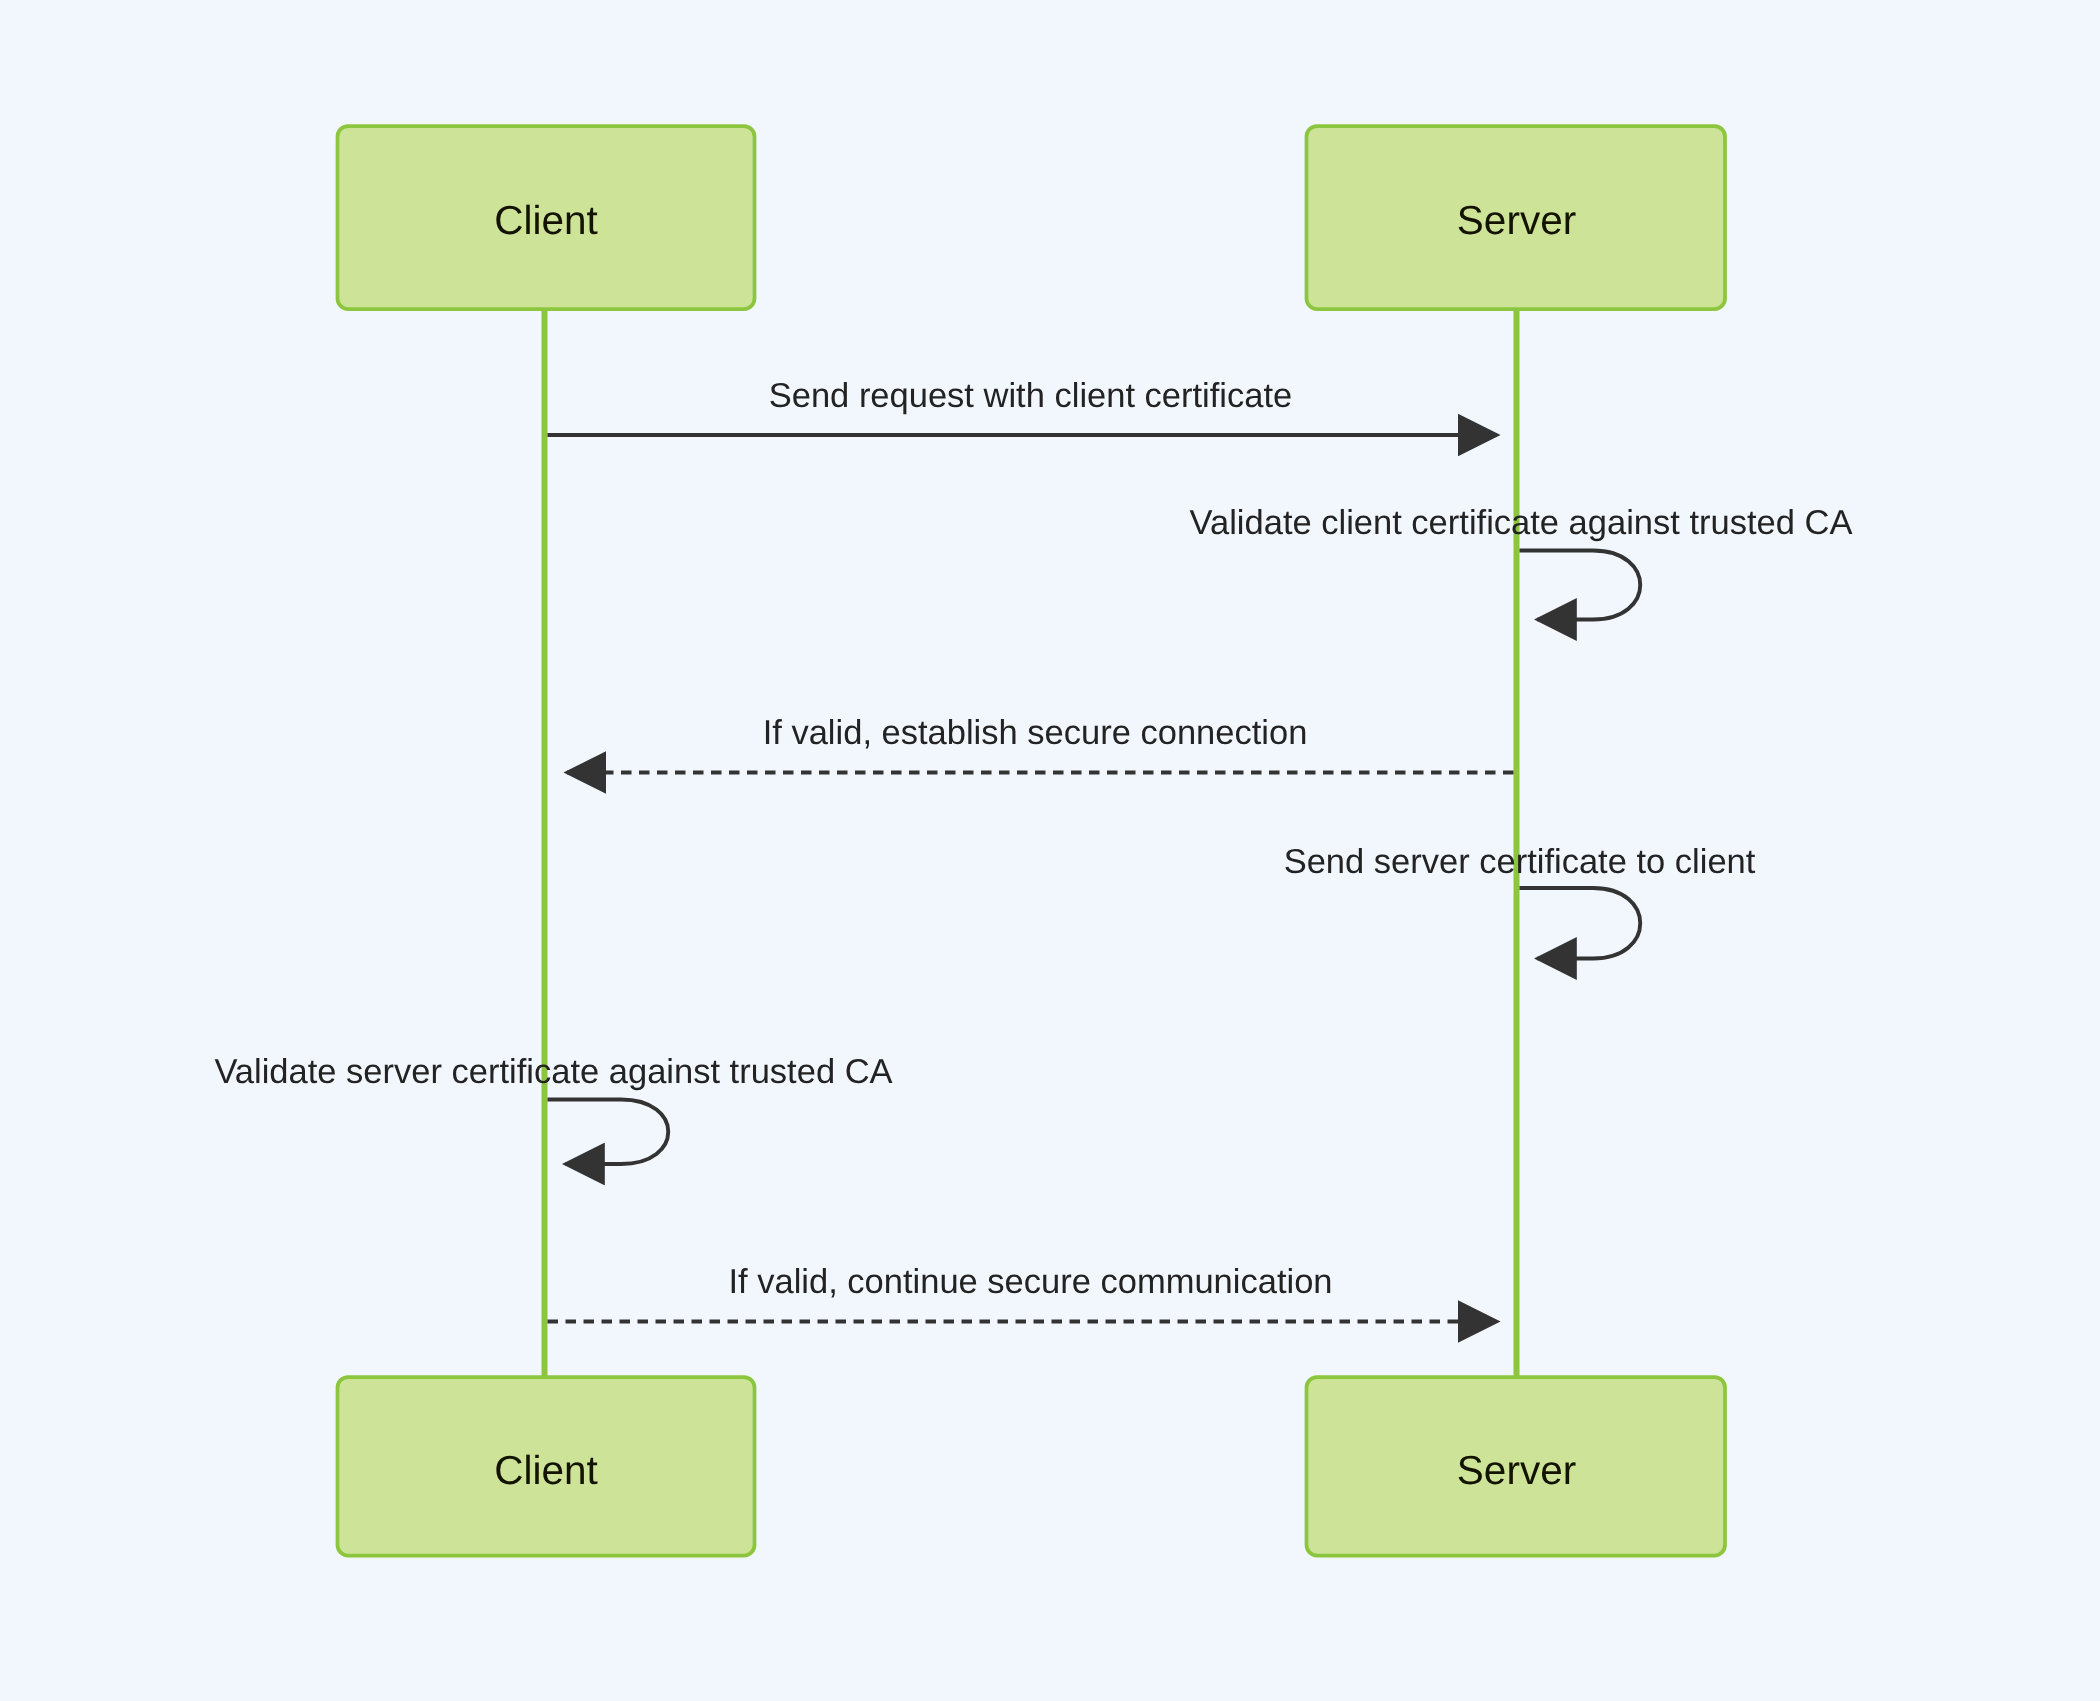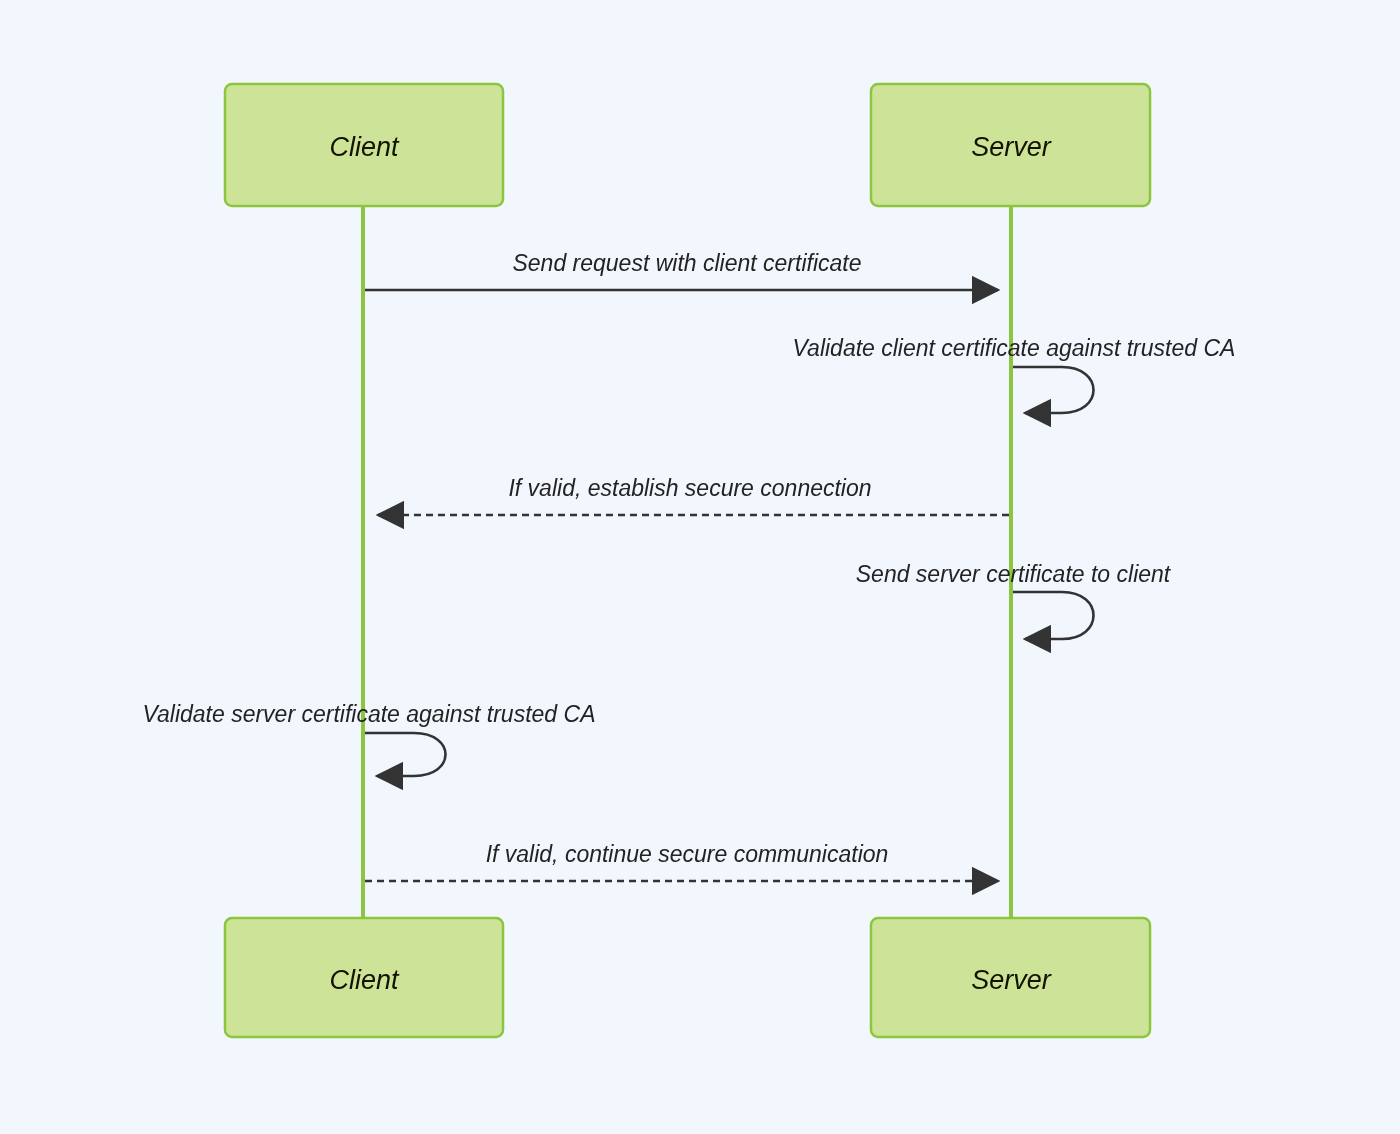--- a/index.html
+++ b/index.html
@@ -11,21 +11,20 @@
     width: 1400px;
     height: 1134px;
     background: #f2f6fd;
     font-family: "Liberation Sans", sans-serif;
     overflow: hidden;
   }
   #diagram-root {
     position: relative;
     width: 1400px;
     height: 1134px;
-    font-style: italic;
   }
   #diagram-svg {
     position: absolute;
     top: 0;
     left: 0;
     width: 1400px;
     height: 1134px;
     display: block;
   }
   .actor-label {

